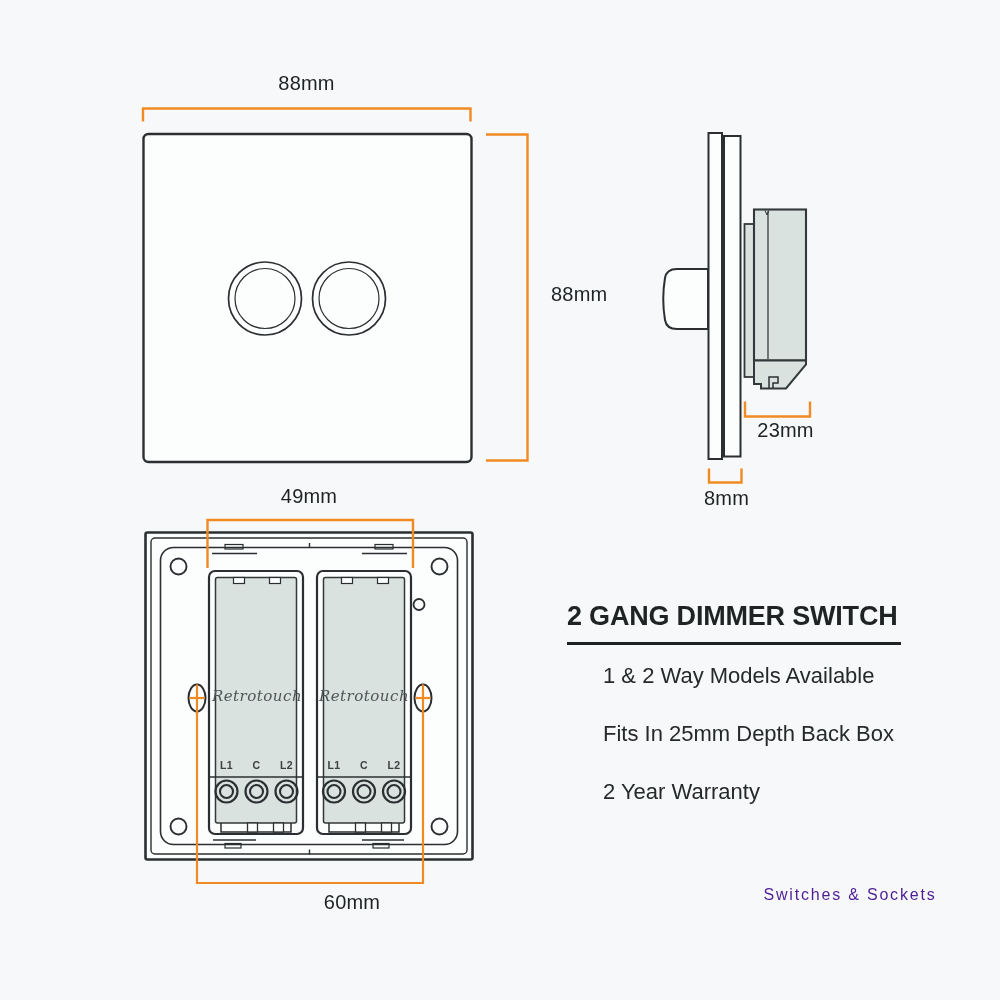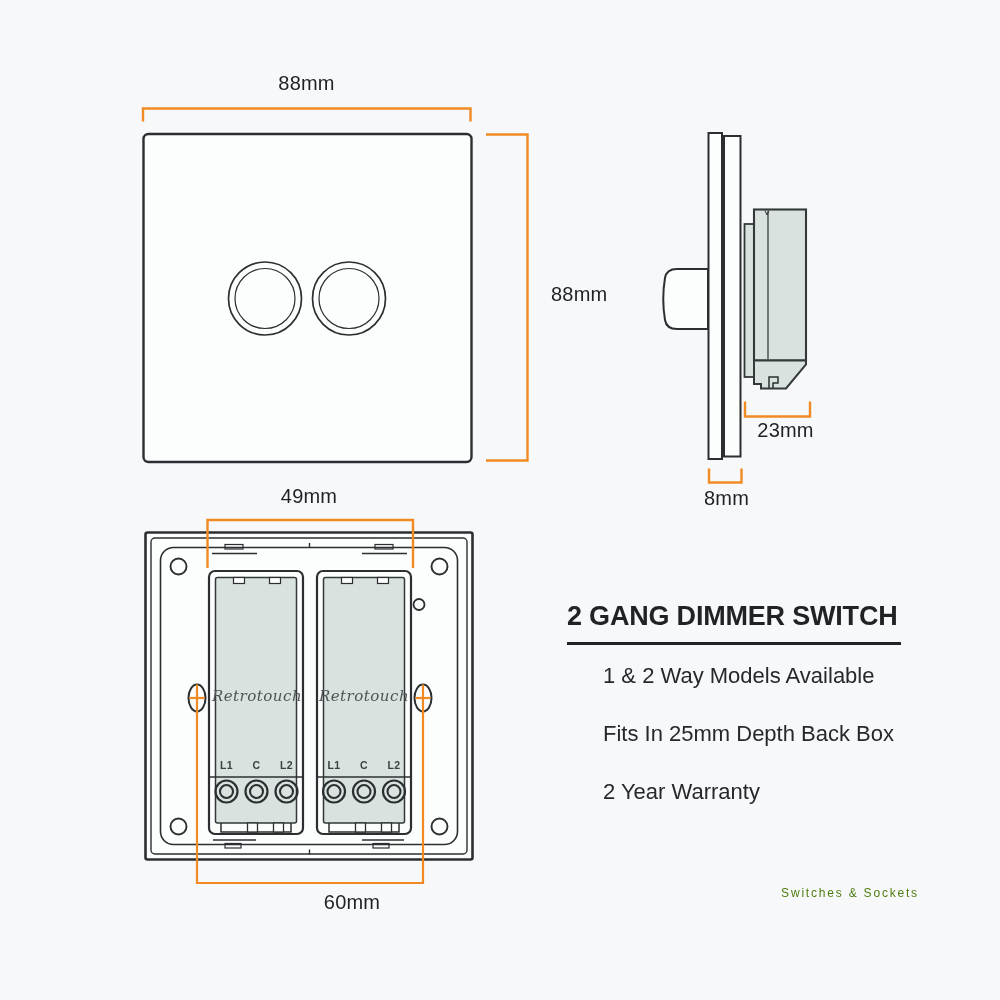--- a/index.html
+++ b/index.html
@@ -32,21 +32,21 @@
   .spec-item.i1{top:721px;}
   .spec-item.i2{top:779px;}
   .logo{position:absolute;left:758px;top:883px;width:184px;text-align:center;}
   .wordmark{
     font-family:"DejaVu Serif",serif;font-style:italic;font-size:30px;line-height:32px;
     letter-spacing:-1px;white-space:nowrap;
   }
   .wm-retro{color:#262626;}
   .wm-touch{color:#ef8a1e;}
   .wm-mark{font-size:12px;color:#4a4a4a;vertical-align:14px;font-style:normal;letter-spacing:0;}
-  .tagline{margin-top:3px;font-size:12px;letter-spacing:1.8px;color:#4d7c0f;white-space:nowrap;}
+  .tagline{margin-top:3px;font-size:16px;letter-spacing:1.8px;color:#4c1d95;white-space:nowrap;}
 </style>
 </head>
 <body>
 
 <div class="sheet">
 
   <svg width="1000" height="1000" viewBox="0 0 1000 1000">
 
     <g>
       <rect class="panel" x="143.5" y="134" width="328" height="328" rx="5" stroke-width="2.4"></rect>

